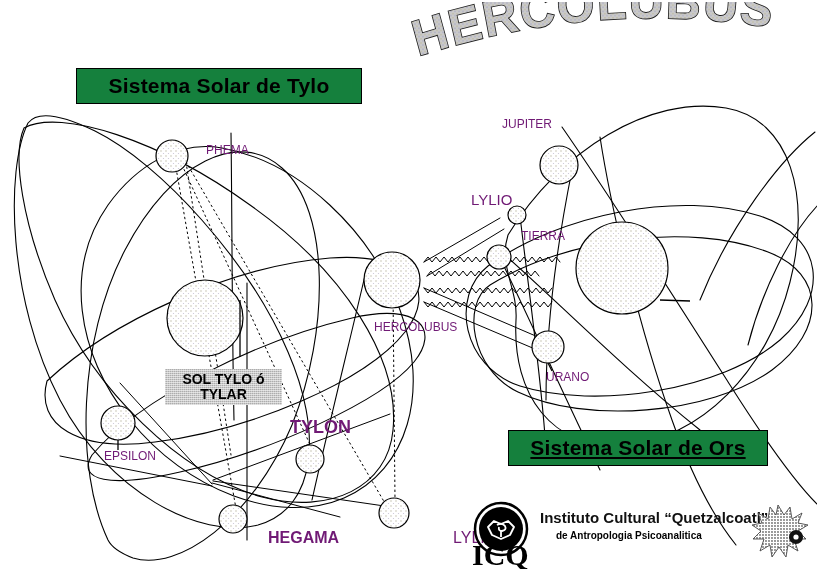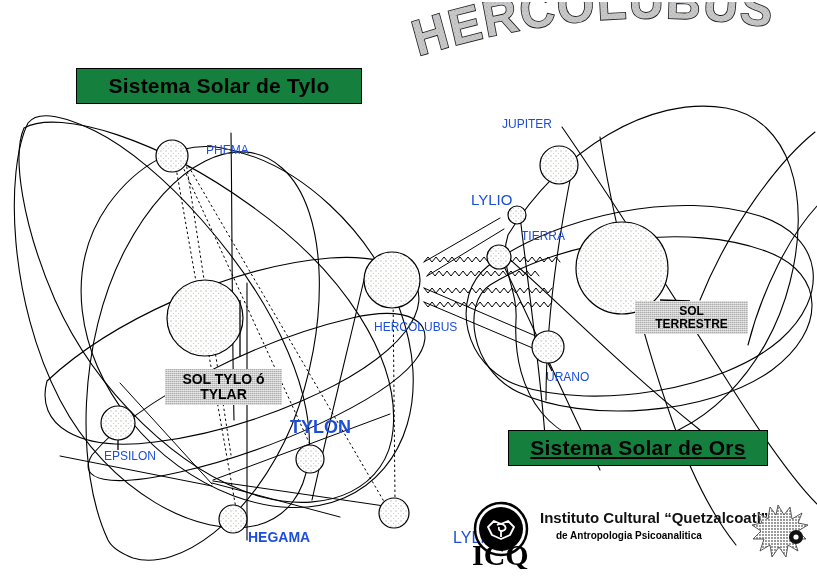--- a/index.html
+++ b/index.html
@@ -34,33 +34,33 @@
       repeating-linear-gradient(0deg,  rgba(255,255,255,.55) 0 1px, rgba(0,0,0,0) 1px 2px),
       repeating-linear-gradient(90deg, rgba(255,255,255,.35) 0 1px, rgba(0,0,0,0) 1px 2px),
       #adadad;
     display:flex;flex-direction:column;align-items:center;justify-content:center;
     color:#000;font-weight:bold;line-height:1.08;text-align:center;
   }
   #plate-tylo{left:165px;top:357px;width:117px;height:36px;font-size:14px;margin-top:12px;}
   #plate-terrestre{left:635px;top:301px;width:113px;height:33px;font-size:12px;}
 
   
-  .lbl{position:absolute;color:#1d4ed8;white-space:nowrap;line-height:1;}
+  .lbl{position:absolute;color:#701a75;white-space:nowrap;line-height:1;}
   .lbl.rg{font-size:12px;font-weight:normal;}
   .lbl.bd{font-weight:bold;}
 
   #lbl-phema{left:206px;top:144px;}
   #lbl-hercolubus{left:374px;top:321px;}
   #lbl-epsilon{left:104px;top:450px;}
   #lbl-jupiter{left:502px;top:118px;}
   #lbl-mart{left:471px;top:192px;font-size:15px;}
   #lbl-tierra{left:521px;top:230px;}
   #lbl-urano{left:546px;top:371px;}
   #lbl-tylon{left:290px;top:418px;font-size:18px;font-weight:bold;}
-  #lbl-hegama{left:248px;top:530px;font-size:14px;font-weight:bold;}
+  #lbl-hegama{left:268px;top:530px;font-size:16px;font-weight:bold;}
   #lbl-lylio{left:427px;top:530px;font-size:16px;font-weight:normal;padding-left:26px;}
 
   
   #logo-block{position:absolute;left:470px;top:497px;width:345px;height:78px;}
   #logo-mark{position:absolute;left:0px;top:4px;width:66px;height:68px;}
   #logo-text{position:absolute;left:70px;top:12px;width:205px;}
   #logo-line1{font-size:15px;font-weight:bold;color:#111;letter-spacing:0px;white-space:nowrap;}
   #logo-line2{font-size:10px;font-weight:bold;color:#000000;margin-top:4px;margin-left:16px;white-space:nowrap;}
   #logo-glyph{position:absolute;left:280px;top:4px;width:64px;height:66px;}
 </style>
@@ -191,24 +191,20 @@
     </svg>
   </div>
 
   <div class="frame-box" id="box-tylo">Sistema Solar de Tylo</div>
   <div class="frame-box" id="box-ors">Sistema Solar de Ors</div>
 
   <div class="plate" id="plate-tylo">
     <span>SOL TYLO ó</span>
     <span>TYLAR</span>
   </div>
-  <div class="plate" id="plate-terrestre">
-    <span>SOL</span>
-    <span>TERRESTRE</span>
-  </div>
 
   <div class="lbl rg" id="lbl-phema">PHEMA</div>
   <div class="lbl rg" id="lbl-hercolubus">HERCOLUBUS</div>
   <div class="lbl rg" id="lbl-epsilon">EPSILON</div>
   <div class="lbl rg" id="lbl-jupiter">JUPITER</div>
   <div class="lbl rg" id="lbl-mart">LYLIO</div>
   <div class="lbl rg" id="lbl-tierra">TIERRA</div>
   <div class="lbl rg" id="lbl-urano">URANO</div>
   <div class="lbl" id="lbl-tylon">TYLON</div>
   <div class="lbl bd" id="lbl-hegama">HEGAMA</div>

